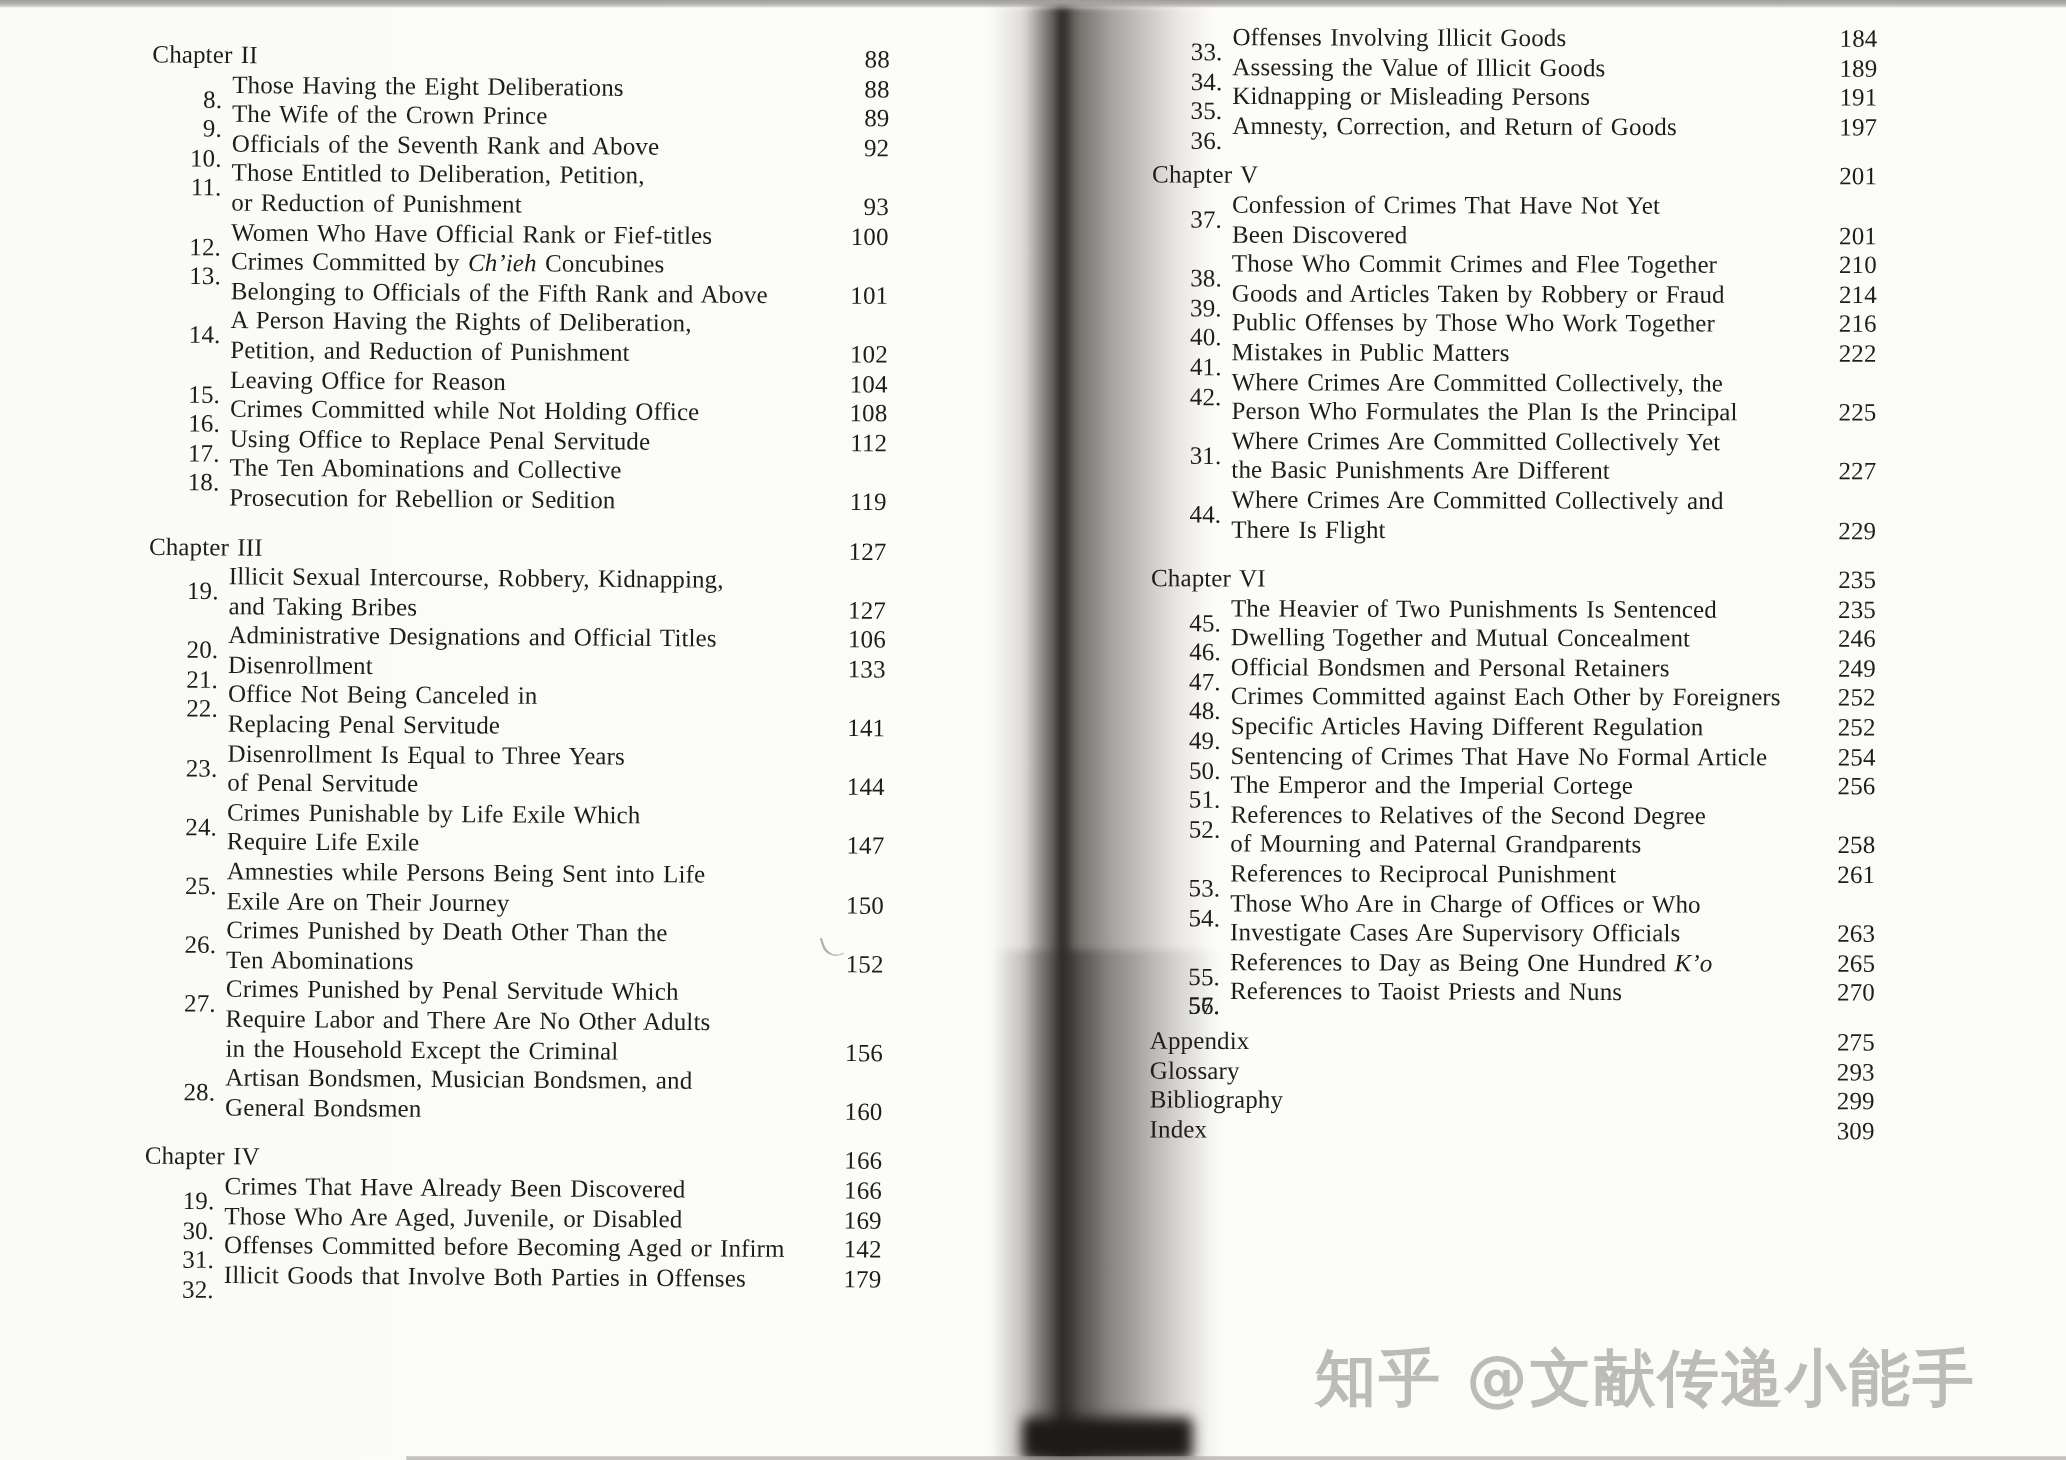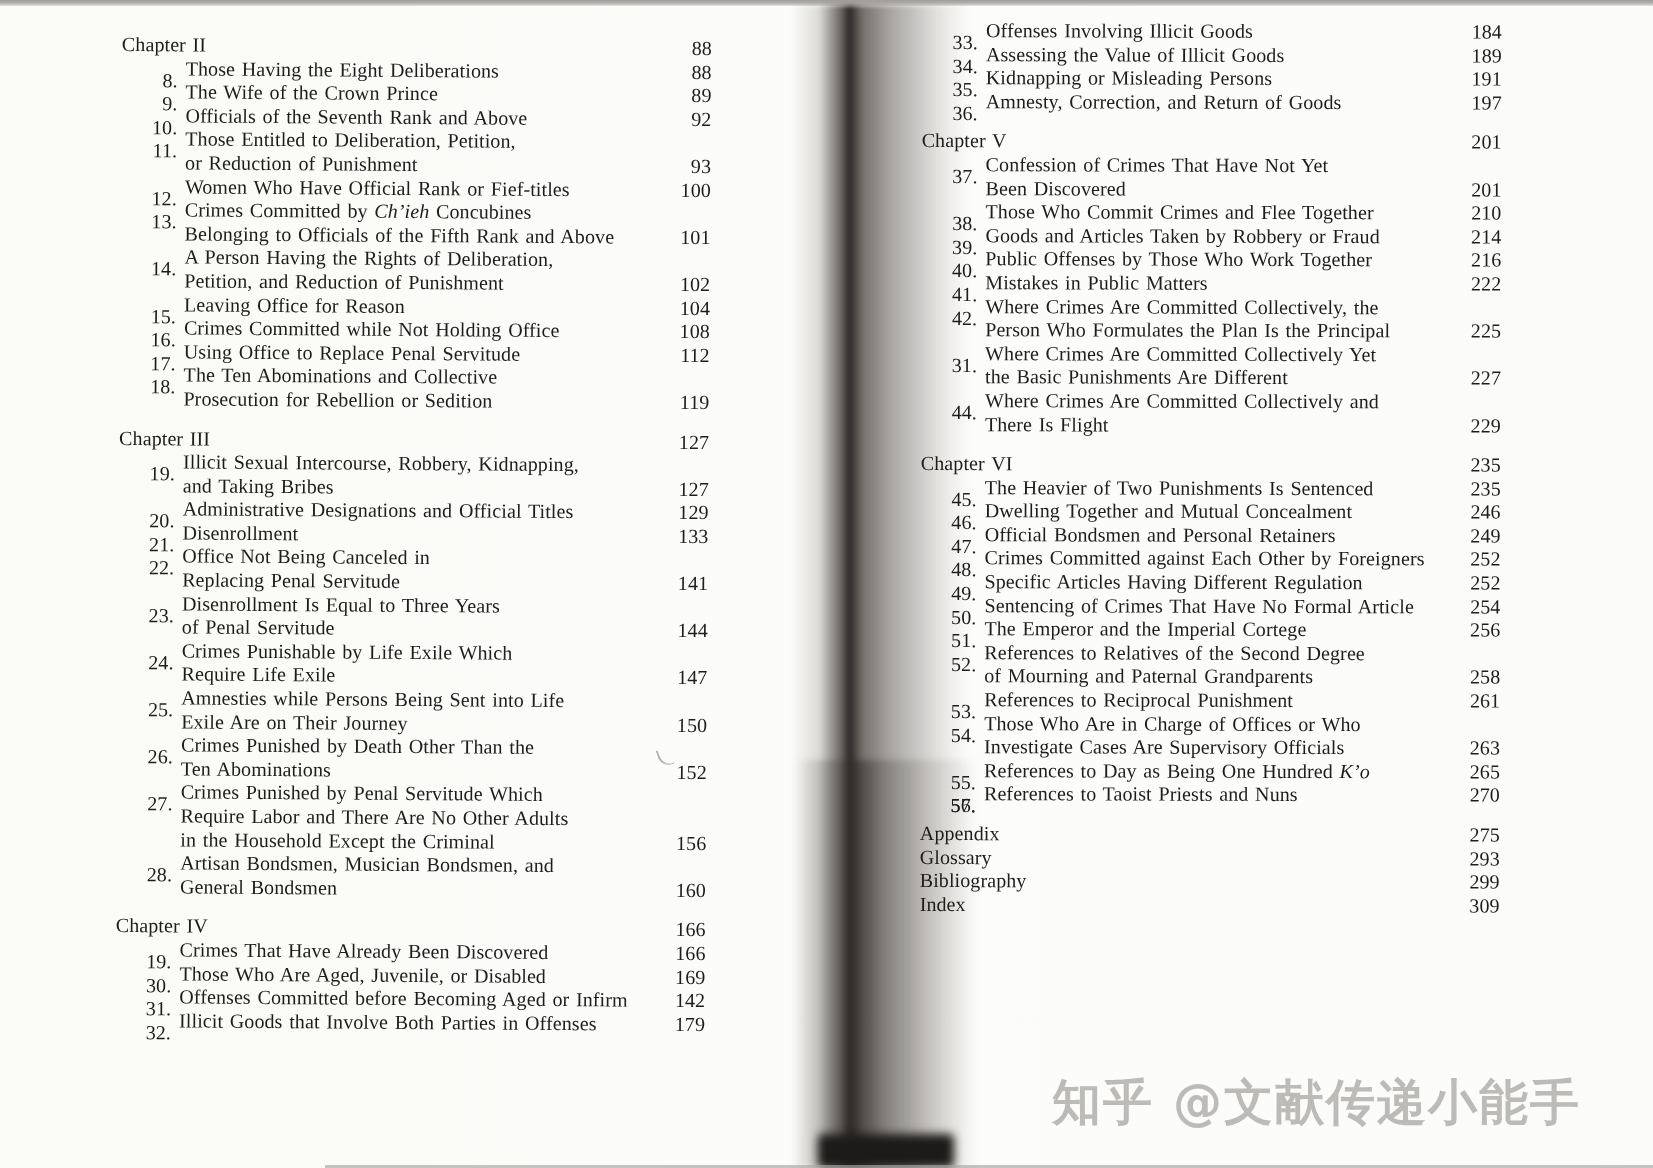--- a/index.html
+++ b/index.html
@@ -158,21 +158,21 @@
     <div class="entry item">
       <span class="num">19.</span>
       <div class="lines">
         <div class="line">Illicit Sexual Intercourse, Robbery, Kidnapping,</div>
         <div class="line">and Taking Bribes<span class="pagenum">127</span></div>
       </div>
     </div>
     <div class="entry item">
       <span class="num">20.</span>
       <div class="lines">
-        <div class="line">Administrative Designations and Official Titles<span class="pagenum">129</span></div>
+        <div class="line">Administrative Designations and Official Titles<span class="pagenum">106</span></div>
       </div>
     </div>
     <div class="entry item">
       <span class="num">21.</span>
       <div class="lines">
         <div class="line">Disenrollment<span class="pagenum">133</span></div>
       </div>
     </div>
     <div class="entry item">
       <span class="num">22.</span>

